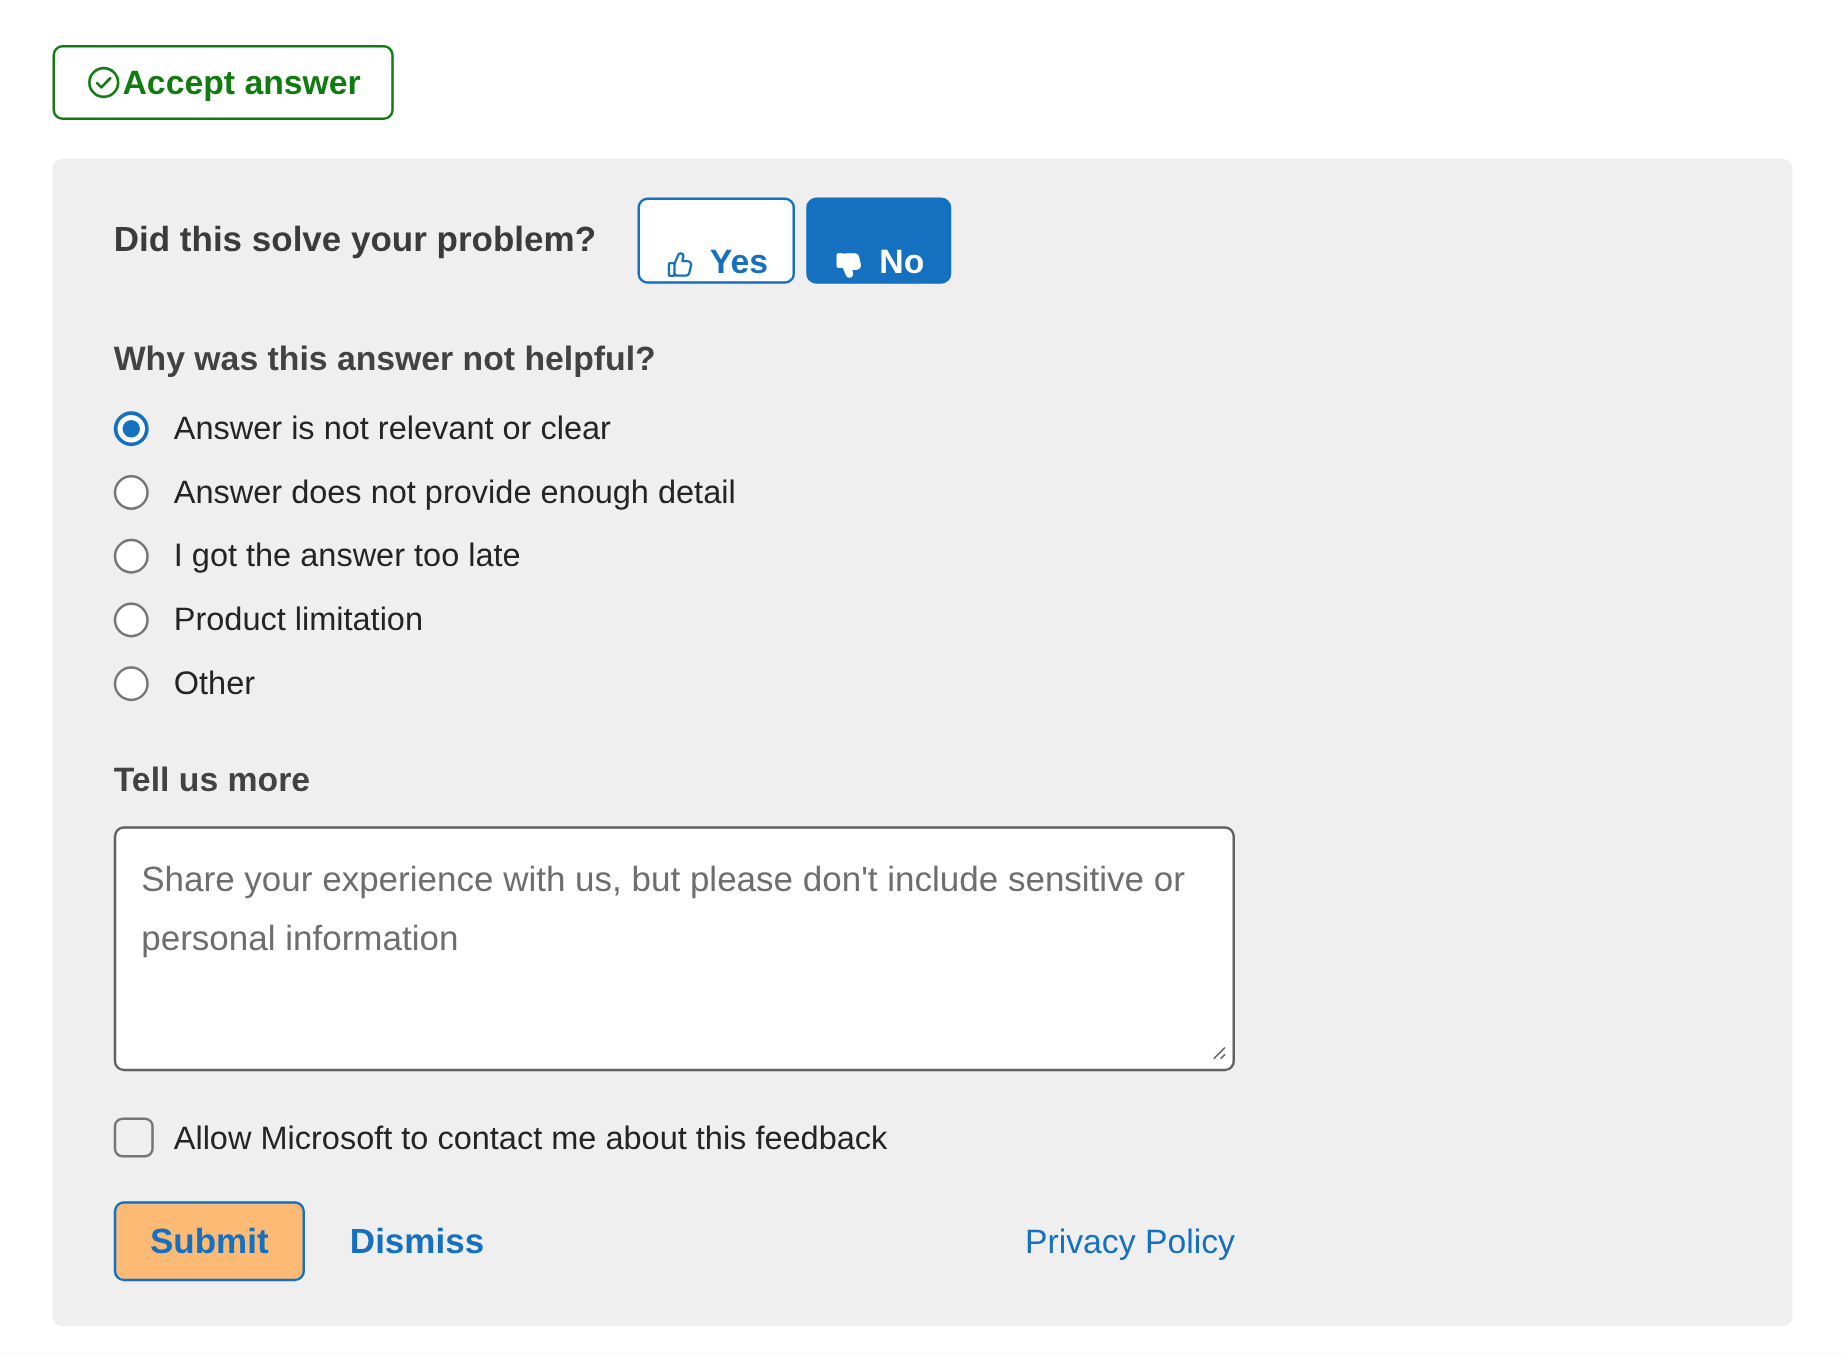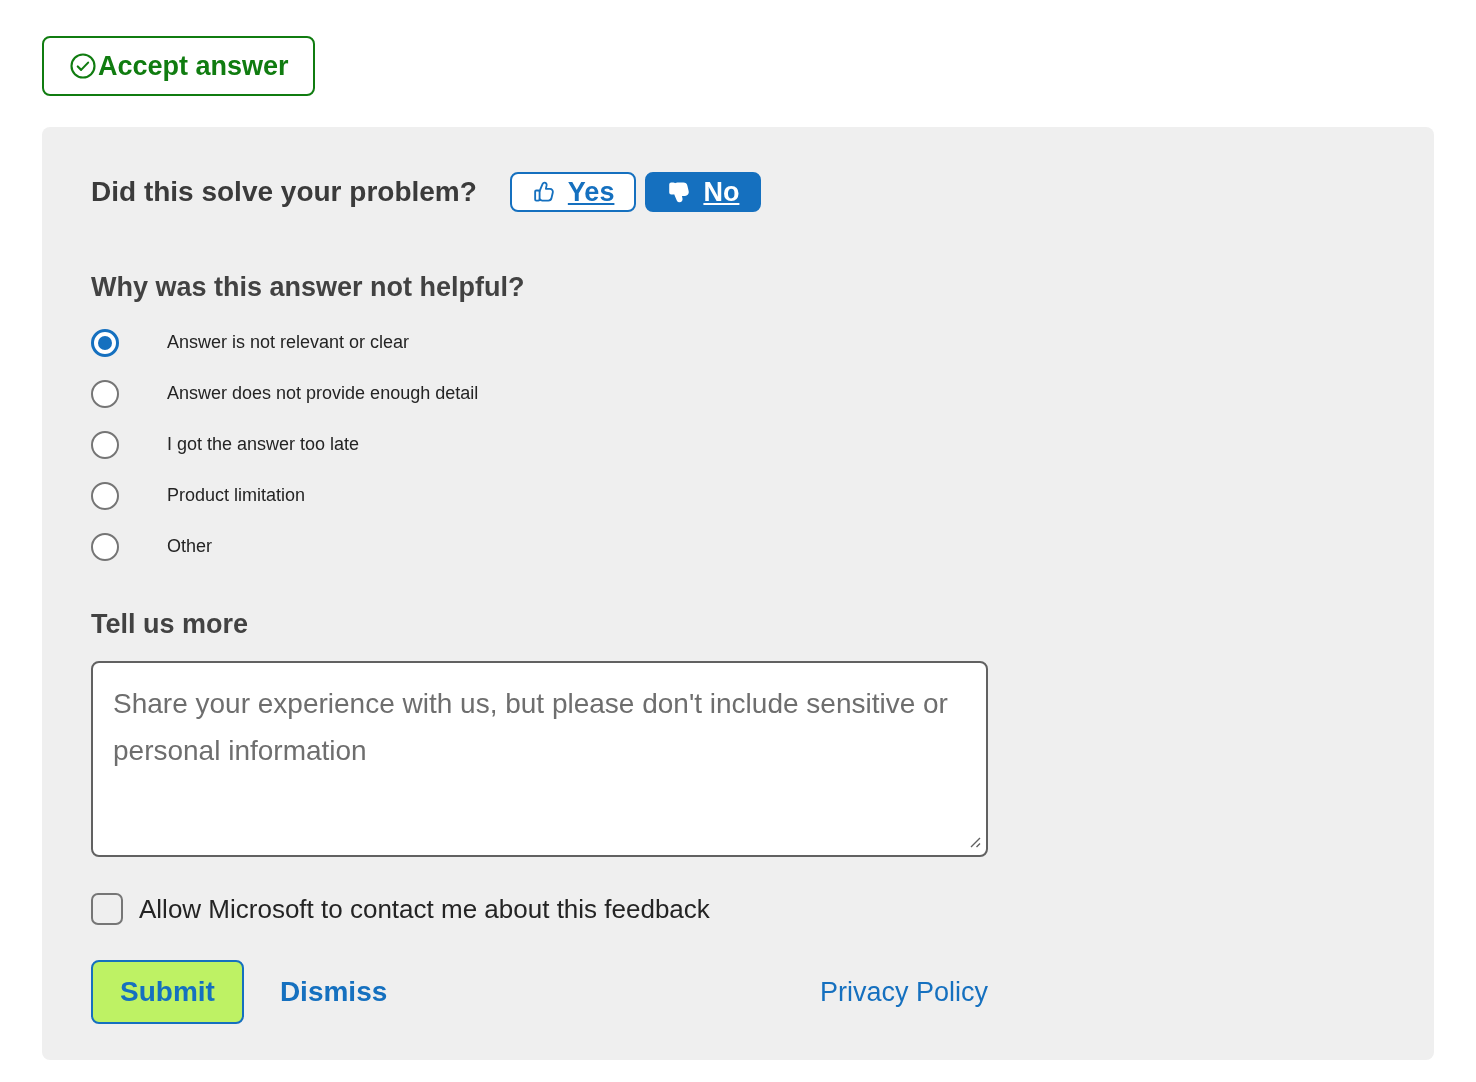--- a/index.html
+++ b/index.html
@@ -33,25 +33,25 @@
     border-radius: 8px;
     padding: 36px 33px 36px 49px;
   }
 
   .question-row { display: flex; align-items: center; height: 58px; }
   .question {
     font-size: 28px; font-weight: 700; color: #3b3b3b;
     margin-right: 33px;
   }
   .vote-btn {
-    display: inline-flex; align-items: center; gap: 10px;
+    display: inline-flex; align-items: flex-end; gap: 10px;
     font-family: "Liberation Sans", sans-serif;
     font-size: 27px; font-weight: 700;
-    height: 40px; padding: 0 20px;
-    border-radius: 8px; cursor: pointer; text-decoration: underline;
+    height: 69px; padding: 0 20px;
+    border-radius: 8px; cursor: pointer;
   }
   .yes-btn {
     background: #ffffff; color: #1570BF;
     border: 2px solid #1570BF;
     margin-right: 9px;
   }
   .no-btn {
     background: #1570BF; color: #ffffff;
     border: 2px solid #1570BF;
   }
@@ -70,21 +70,21 @@
   }
   .radio {
     width: 28px; height: 28px; border-radius: 50%;
     background: #ffffff; border: 2px solid #757575;
     margin-right: 20px; flex: 0 0 auto;
     display: flex; align-items: center; justify-content: center;
   }
   .radio .dot { width: 14px; height: 14px; border-radius: 50%; background: transparent; }
   .radio-row.selected .radio { border: 3px solid #1570BF; }
   .radio-row.selected .radio .dot { background: #1570BF; }
-  .radio-label { font-size: 18px; color: #242424; margin-left: 28px; }
+  .radio-label { font-size: 26px; color: #242424; }
 
   .tell-heading {
     margin-top: 35px;
     font-size: 27px; font-weight: 700; color: #424242;
     line-height: 34px;
   }
 
   .textarea-wrap { position: relative; margin-top: 20px; width: 897px; }
   .feedback-textarea {
     width: 897px; height: 196px;
@@ -114,21 +114,21 @@
     margin-right: 16px; flex: 0 0 auto;
   }
   .checkbox-label { font-size: 26px; color: #242424; }
 
   .actions-row {
     margin-top: 35px; width: 897px;
     display: flex; align-items: center; justify-content: space-between;
   }
   .actions-left { display: flex; align-items: center; }
   .submit-btn {
-    background: #bef264; color: #1570BF;
+    background: #fdba74; color: #1570BF;
     border: 2px solid #1570BF; border-radius: 8px;
     font-family: "Liberation Sans", sans-serif;
     font-size: 28px; font-weight: 700;
     height: 64px; padding: 0 27px;
     cursor: pointer;
   }
   .dismiss-link {
     margin-left: 36px;
     font-size: 28px; font-weight: 700; color: #1570BF;
     text-decoration: none; cursor: pointer;

